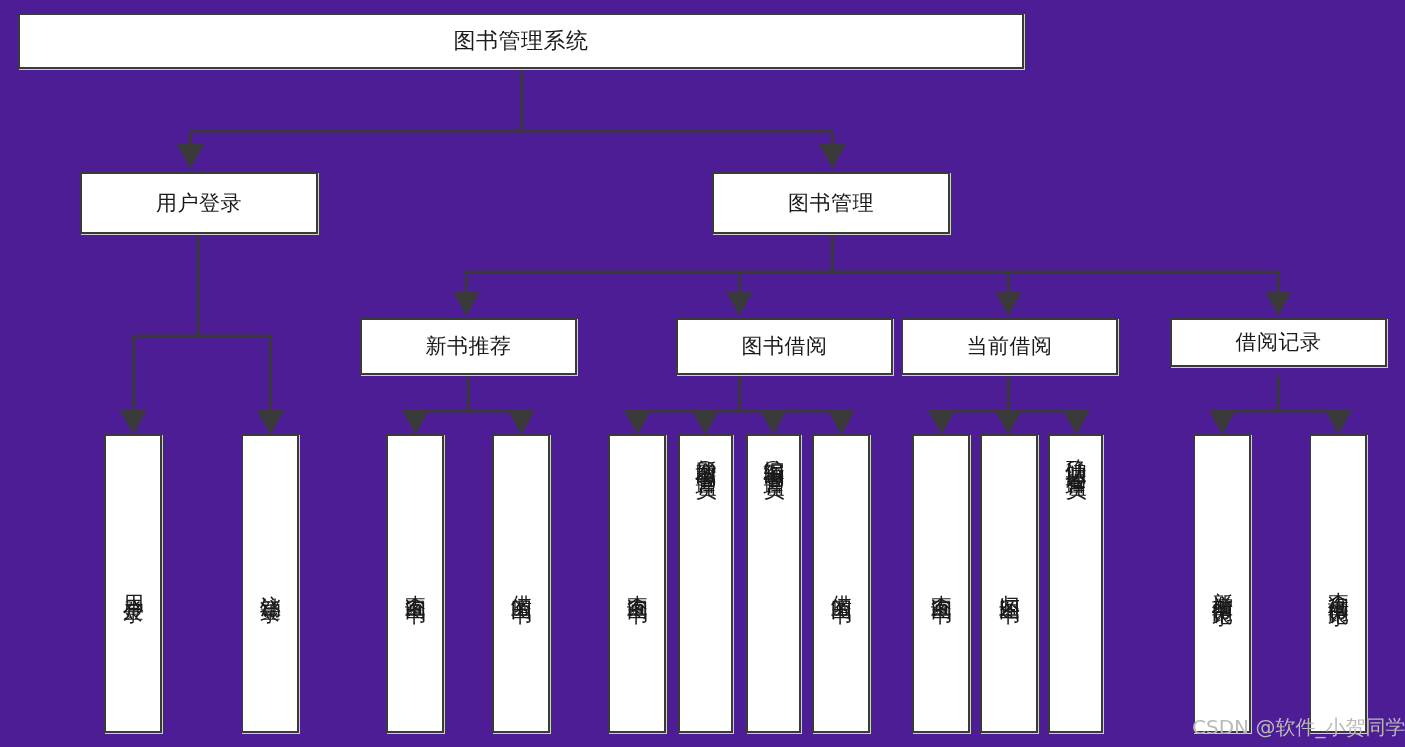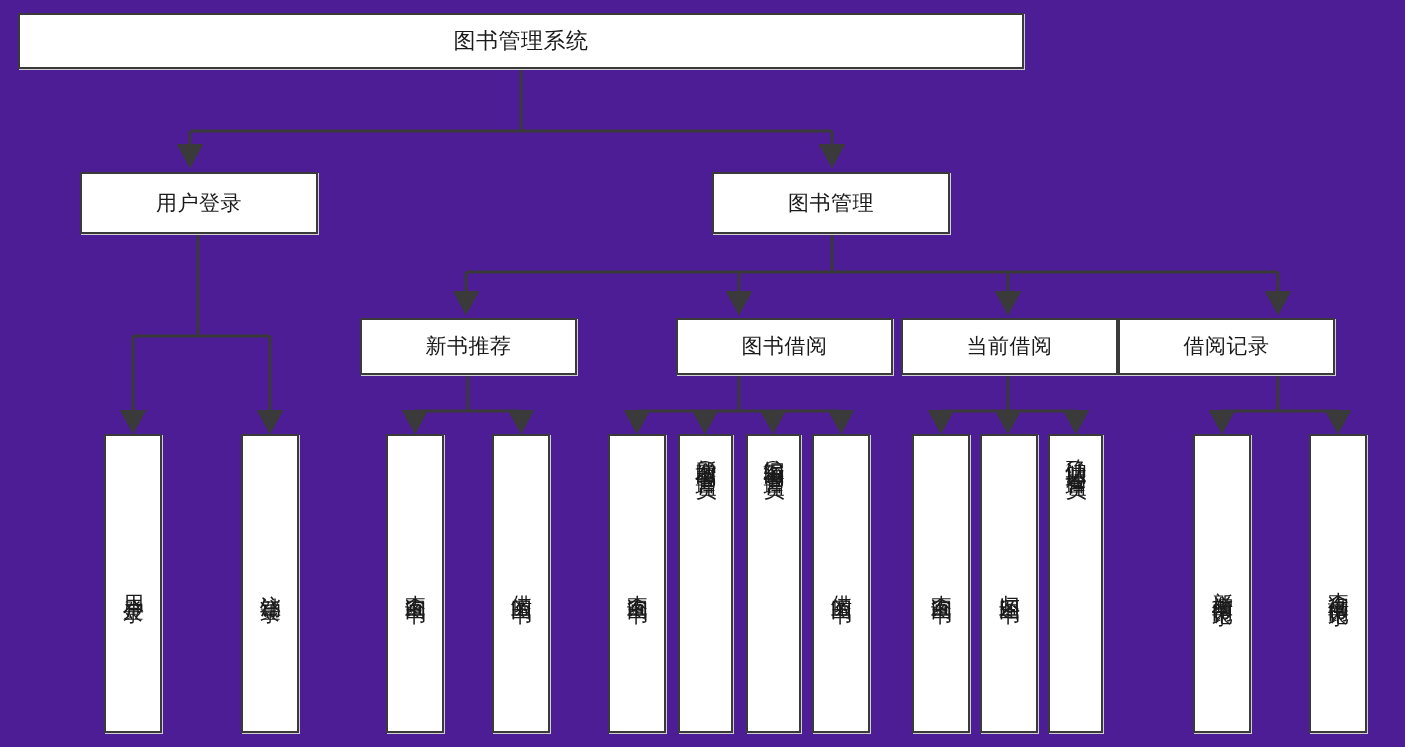--- a/index.html
+++ b/index.html
@@ -144,21 +144,21 @@
 
   <div class="node horiz" style="left:360px; top:318px; width:217px; height:57px;">
     <span class="lbl">新书推荐</span>
   </div>
   <div class="node horiz" style="left:632px; top:318px; width:217px; height:57px;margin-left:44px;">
     <span class="lbl">图书借阅</span>
   </div>
   <div class="node horiz" style="left:901px; top:318px; width:217px; height:57px;">
     <span class="lbl">当前借阅</span>
   </div>
-  <div class="node horiz" style="left:1118px; top:318px; width:217px; height:57px;">
+  <div class="node horiz" style="left:1170px; top:318px; width:217px; height:49px;">
     <span class="lbl">借阅记录</span>
   </div>
 
   <div class="node vert mid" style="left:104px; top:434px; width:58px; height:299px;">
     <span class="lbl">用户登录</span>
   </div>
   <div class="node vert mid" style="left:241px; top:434px; width:58px; height:299px;">
     <span class="lbl">注销登录</span>
   </div>
 
@@ -192,14 +192,15 @@
     <span class="lbl">确认归还（管理员）</span>
   </div>
 
   <div class="node vert mid" style="left:1193px; top:434px; width:58px; height:299px;">
     <span class="lbl">新增借阅记录</span>
   </div>
   <div class="node vert mid" style="left:1309px; top:434px; width:58px; height:299px;">
     <span class="lbl">查询借阅记录</span>
   </div>
 
+  <div class="watermark" style="left:1192px; top:714px;">CSDN @软件_小贺同学</div>
 
 </div>
 
 </body></html>

